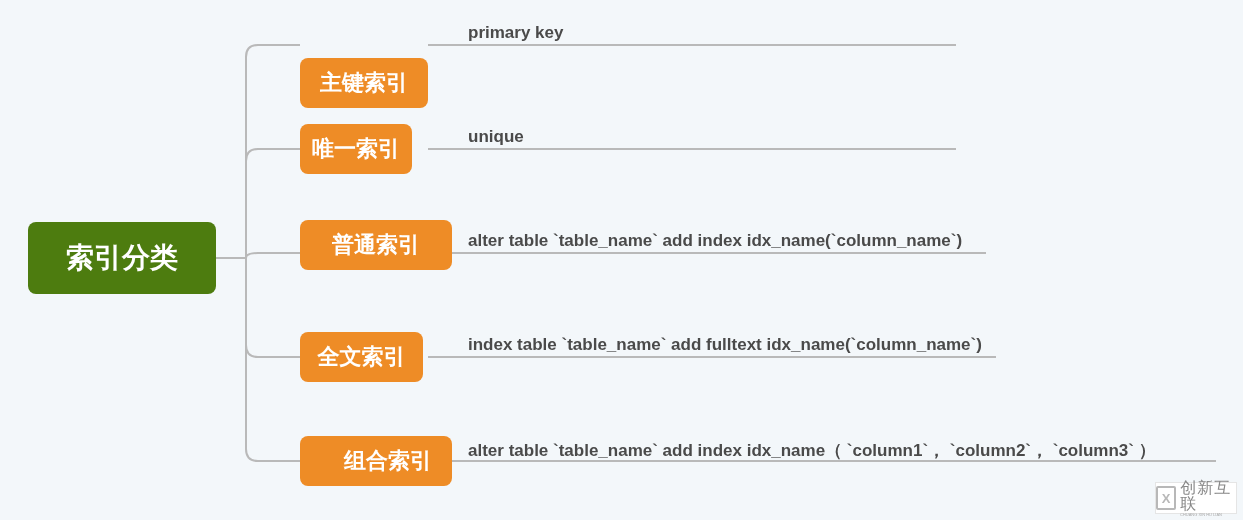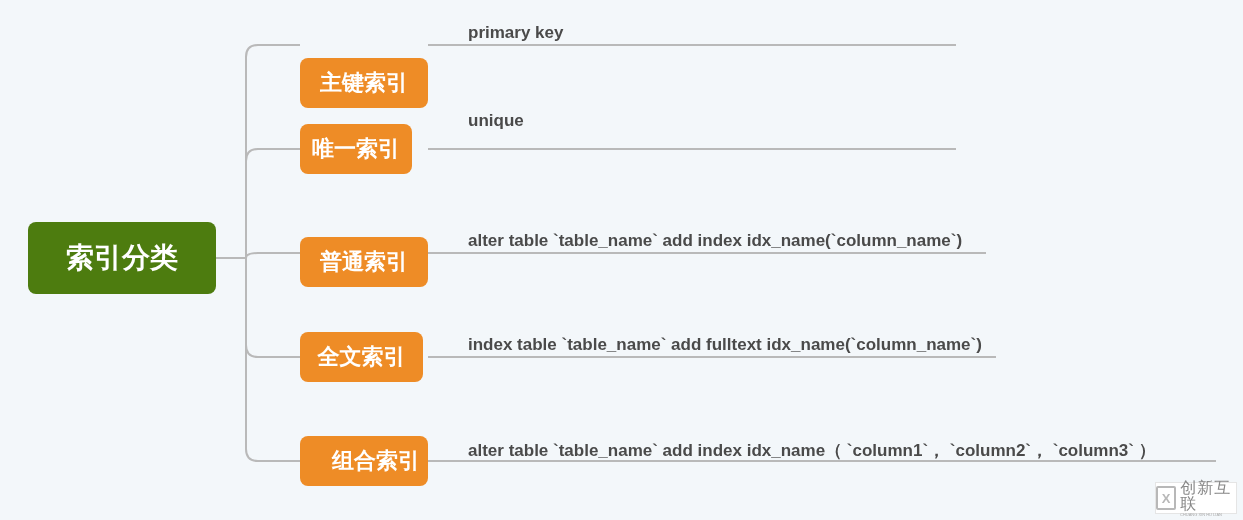--- a/index.html
+++ b/index.html
@@ -34,26 +34,26 @@
     <path d="M428 253 L456 253"></path>
     <path d="M428 357 L456 357"></path>
     <path d="M428 461 L456 461"></path>
   </g>
 </svg>
 
 <div class="node root" style="left: 28px; top: 222px; width: 188px; height: 72px;">索引分类</div>
 
 <div class="node child" style="left: 300px; top: 20px; width: 128px; height: 50px; margin-top: 38px;">主键索引</div>
 <div class="node child" style="left: 300px; top: 124px; width: 112px; height: 50px;">唯一索引</div>
-<div class="node child" style="left: 300px; top: 237px; width: 128px; height: 50px;">普通索引</div>
+<div class="node child" style="left: 300px; top: 220px; width: 152px; height: 50px;">普通索引</div>
 <div class="node child" style="left: 300px; top: 332px; width: 123px; height: 50px;">全文索引</div>
-<div class="node child" style="left: 300px; top: 436px; width: 128px; height: 50px; padding-left: 24px;">组合索引</div>
+<div class="node child" style="left: 300px; top: 436px; width: 152px; height: 50px; padding-left: 24px;">组合索引</div>
 
 <div class="desc" style="left: 468px; top: 23px;">primary key</div>
-<div class="desc" style="left: 468px; top: 111px;">unique</div>
+<div class="desc" style="left: 468px; top: 127px;">unique</div>
 <div class="desc" style="left: 468px; top: 231px;">alter table `table_name` add index idx_name(`column_name`)</div>
 <div class="desc" style="left: 468px; top: 335px;">index table `table_name` add fulltext idx_name(`column_name`)</div>
 <div class="desc" style="left: 468px; top: 439px;">alter table  `table_name`  add index idx_name（ `column1`， `column2`， `column3` ）</div>
 
 <div class="underline" style="left: 456px; top: 44px; width: 500px;"></div>
 <div class="underline" style="left: 456px; top: 148px; width: 500px;"></div>
 <div class="underline" style="left: 456px; top: 252px; width: 530px;"></div>
 <div class="underline" style="left: 456px; top: 356px; width: 540px;"></div>
 <div class="underline" style="left: 456px; top: 460px; width: 760px;"></div>
 

